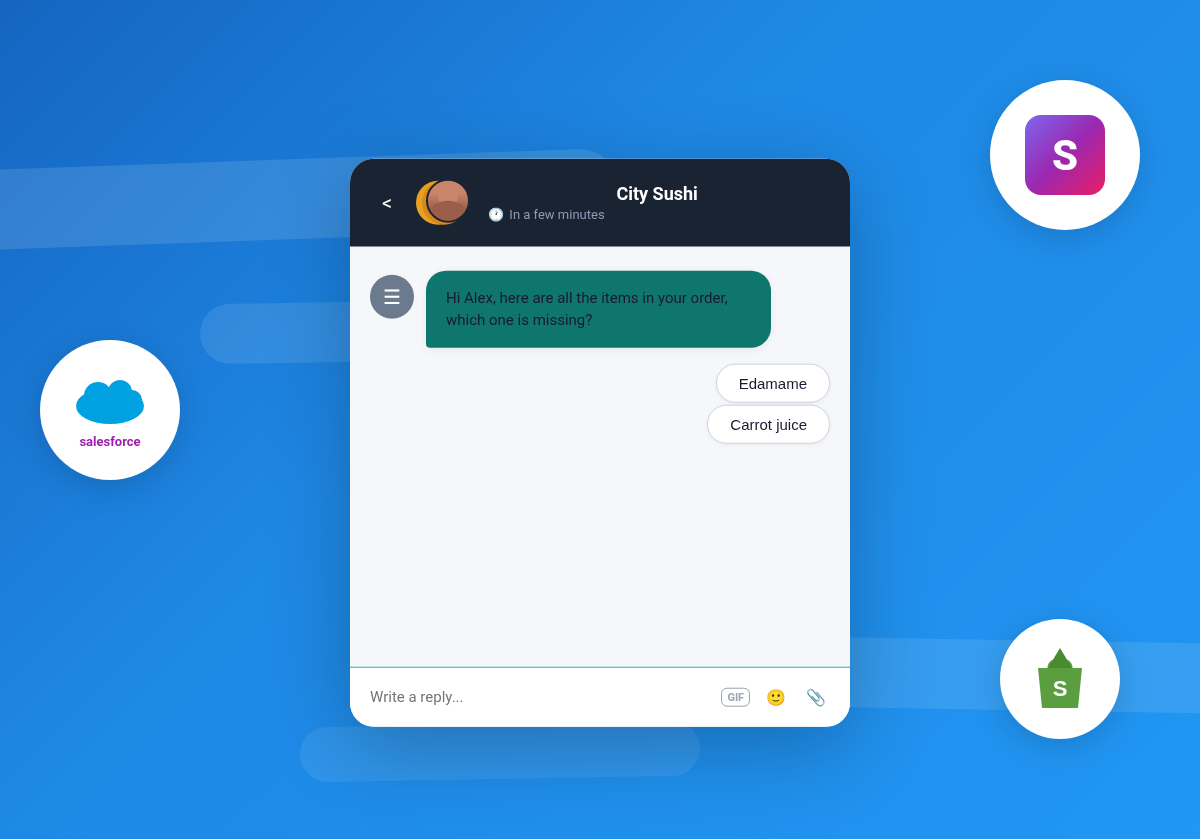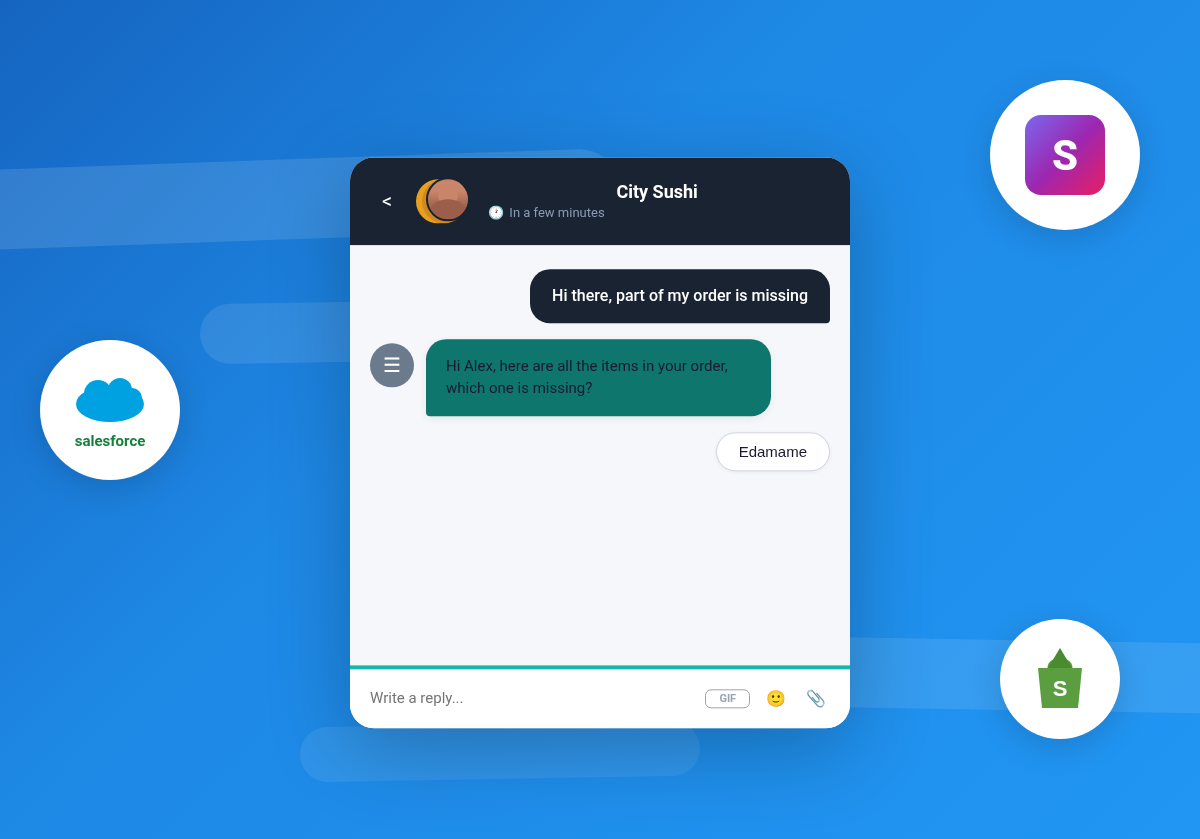--- a/index.html
+++ b/index.html
@@ -97,23 +97,23 @@
     }
 
     .salesforce-cloud {
       display: flex;
       flex-direction: column;
       align-items: center;
       gap: 4px;
     }
 
     .salesforce-label {
-      font-size: 15px;
+      font-size: 13px;
       font-weight: 700;
-      color: #15803d;
+      color: #a21caf;
       margin-top: 4px;
     }
 
     
     .square-logo {
       width: 80px;
       height: 80px;
       background: linear-gradient(135deg, #7b68ee 0%, #9c27b0 50%, #e91e63 100%);
       border-radius: 16px;
       display: flex;
@@ -346,21 +346,21 @@
       box-shadow: 0 1px 4px rgba(0,0,0,0.06);
     }
 
     
     .chat-footer {
       background: white;
       padding: 16px 20px;
       display: flex;
       align-items: center;
       gap: 12px;
-      border-top: 4px solid #14b8a6;
+      border-top: 1px solid #14b8a6;
     }
 
     .reply-input {
       flex: 1;
       background: none;
       border: none;
       outline: none;
       font-size: 15px;
       color: #9aa3b0;
       font-family: inherit;
@@ -369,21 +369,21 @@
     .footer-icon {
       color: #9aa3b0;
       font-size: 16px;
       cursor: pointer;
       padding: 4px;
     }
 
     .gif-btn {
       border: 1.5px solid #9aa3b0;
       border-radius: 6px;
-      padding: 2px 13px;
+      padding: 2px 5px;
       font-size: 11px;
       font-weight: 700;
       color: #9aa3b0;
       cursor: pointer;
     }
   </style>
 </head>
 <body>
 
 <div class="bg-container">
@@ -442,35 +442,35 @@
       <div class="chat-name">City Sushi</div>
       <div class="chat-status">
         <span class="clock-icon">🕐</span>
         <span>In a few minutes</span>
       </div>
     </div>
   </div>
 
   <div class="chat-body">
 
-    <div class="message-user">
-      <div class="bubble-user">Hi there, part of my order is missing</div>
-    </div>
 
     <div class="message-bot">
       <div class="bot-avatar">
         <span class="bot-icon">☰</span>
       </div>
       <div class="bubble-bot">Hi Alex, here are all the items in your order, which one is missing?</div>
     </div>
 
     <div class="quick-replies">
       <div class="quick-reply-row">
         <button class="quick-reply-btn">Edamame</button>
       </div>
+      <div class="quick-reply-row">
+        <button class="quick-reply-btn">Carrot juice</button>
+      </div>
     </div>
 
   </div>
 
   <div class="chat-footer">
     <input class="reply-input" type="text" placeholder="Write a reply..." style="">
     <span class="gif-btn">GIF</span>
     <span class="footer-icon">🙂</span>
     <span class="footer-icon">📎</span>
   </div>

